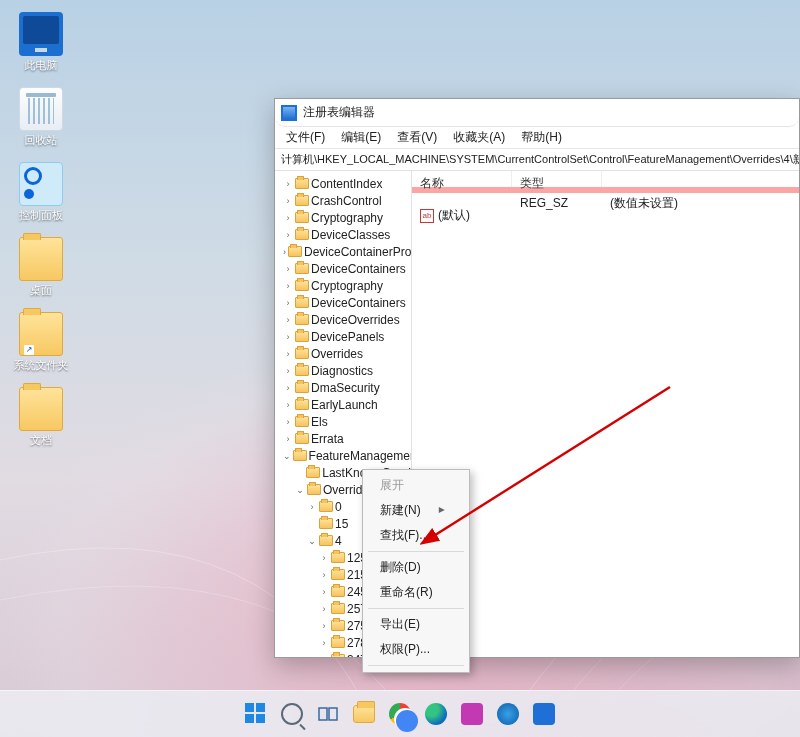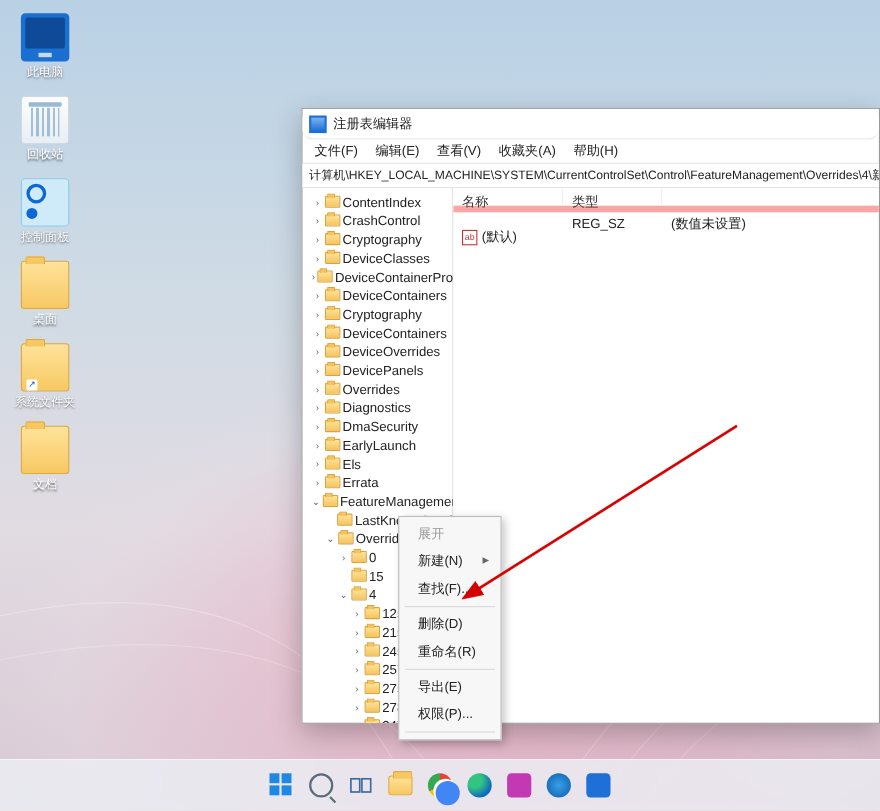--- a/index.html
+++ b/index.html
@@ -396,21 +396,21 @@
           <div class="c1">
               <span class="strico"></span>
               <span>(默认)</span>
             </div>
           <div class="c2">REG_SZ</div>
           <div class="c3">(数值未设置)</div>
         </div>
       </div>
     </div>
 
-    <div class="ctx" style="left:87px; top:370px; width:94px;">
+    <div class="ctx" style="left:87px; top:370px; width:108px;">
       <div class="item disabled">展开</div>
       <div class="item">
           <span>新建(N)</span>
           <span class="arrow">▸</span>
         </div>
       <div class="item">查找(F)...</div>
       <div class="sep"></div>
       <div class="item">删除(D)</div>
       <div class="item">重命名(R)</div>
       <div class="sep"></div>

